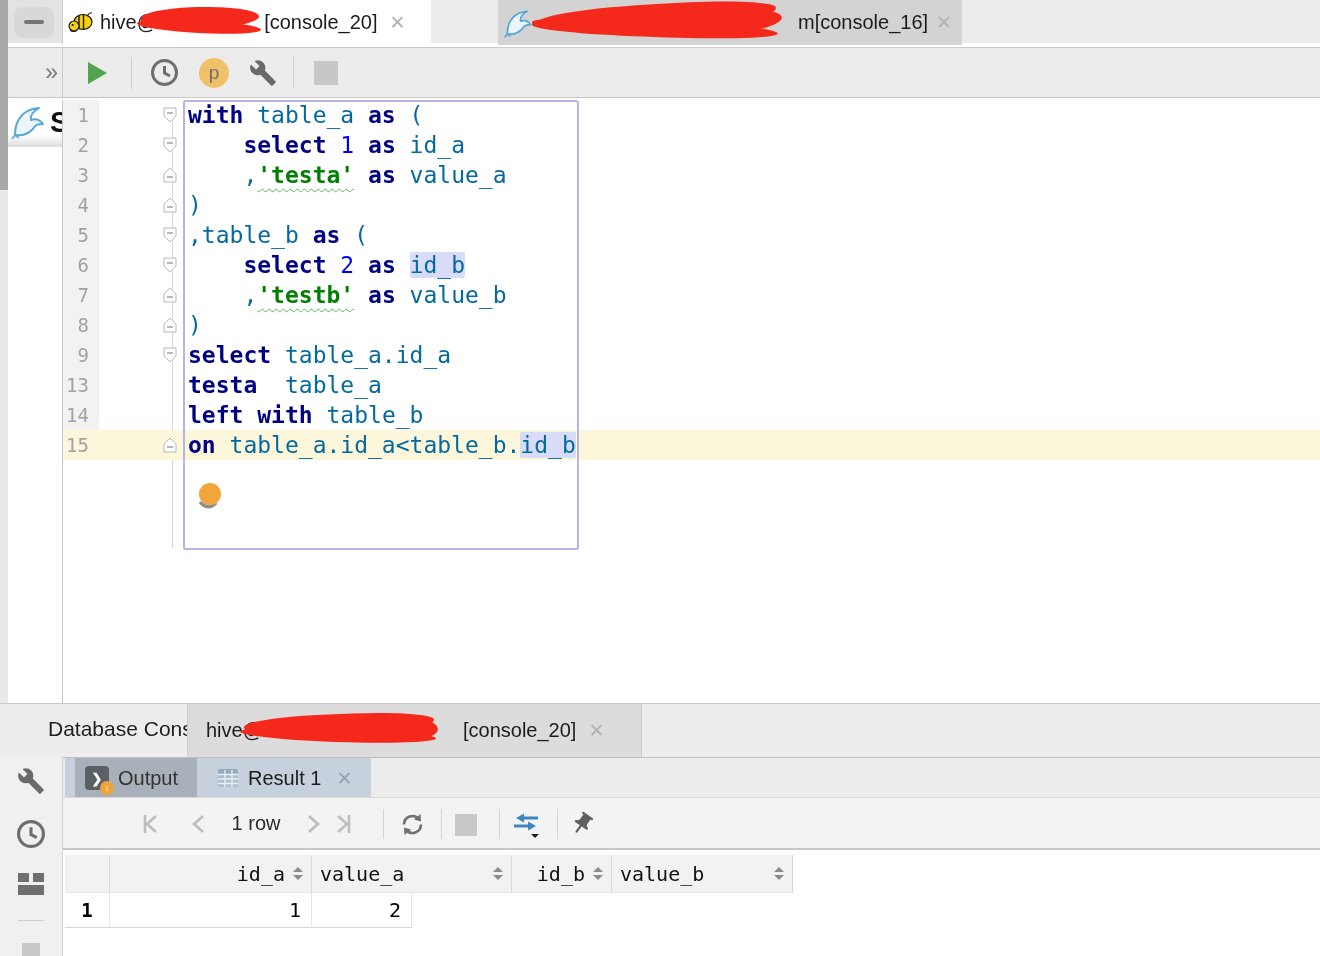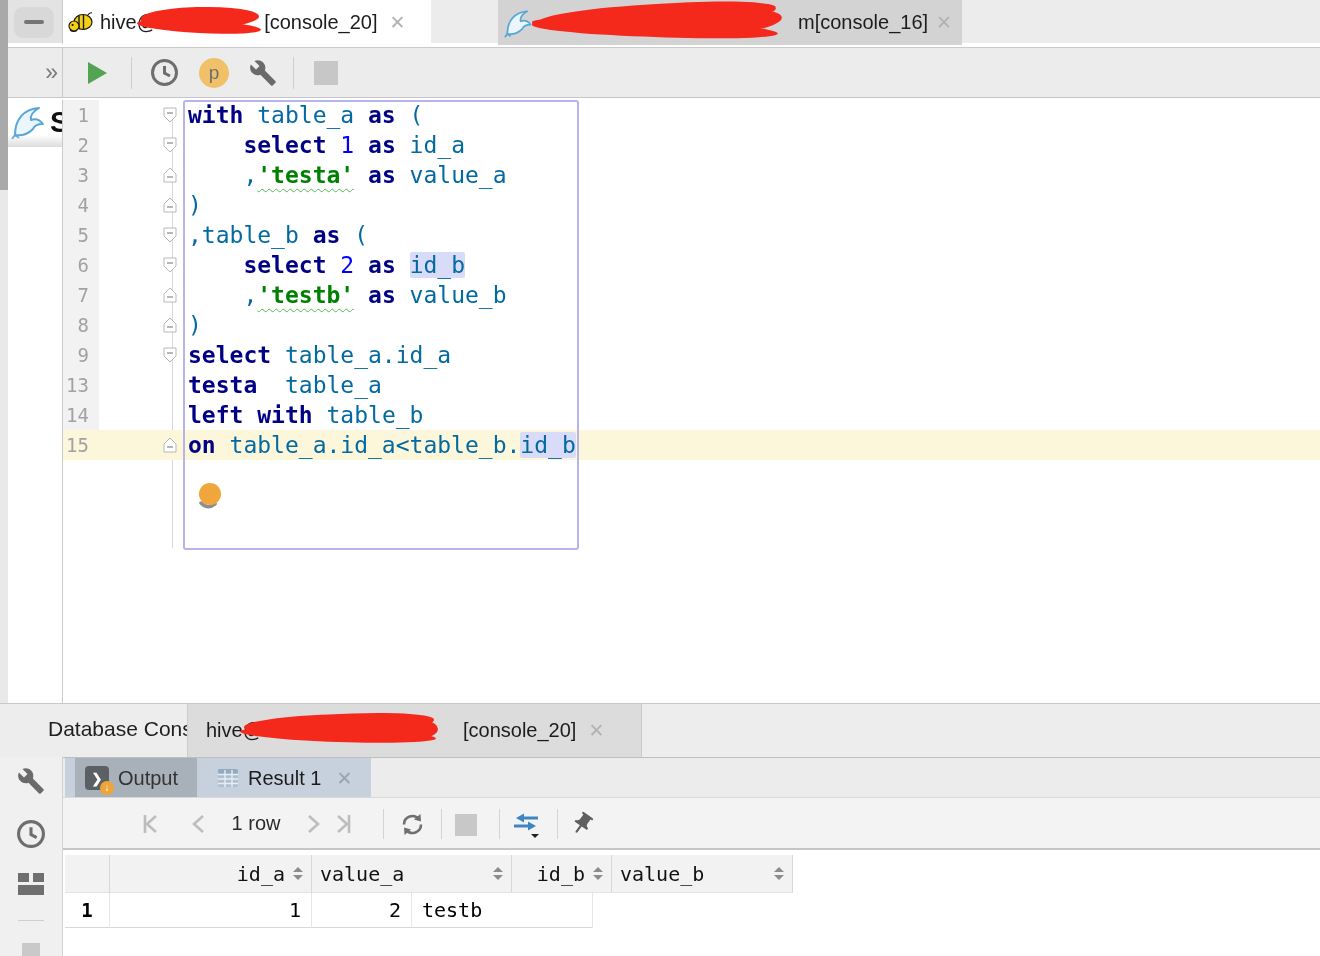--- a/index.html
+++ b/index.html
@@ -459,19 +459,16 @@
     <div id="gbody">
         <div class="bcell rnumb" style="width: 45px;">1</div>
         <div class="bcell" style="width: 202px;">
           <span class="flex1"></span>
           <span>1</span>
         </div>
         <div class="bcell" style="width: 100px;">
           <span class="flex1"></span>
           <span>2</span>
         </div>
-        <div class="bcell" style="width: 181px;">
-          <span>testb</span>
-        </div>
       </div>
   </div>
 
 </div>
 
 </body></html>

